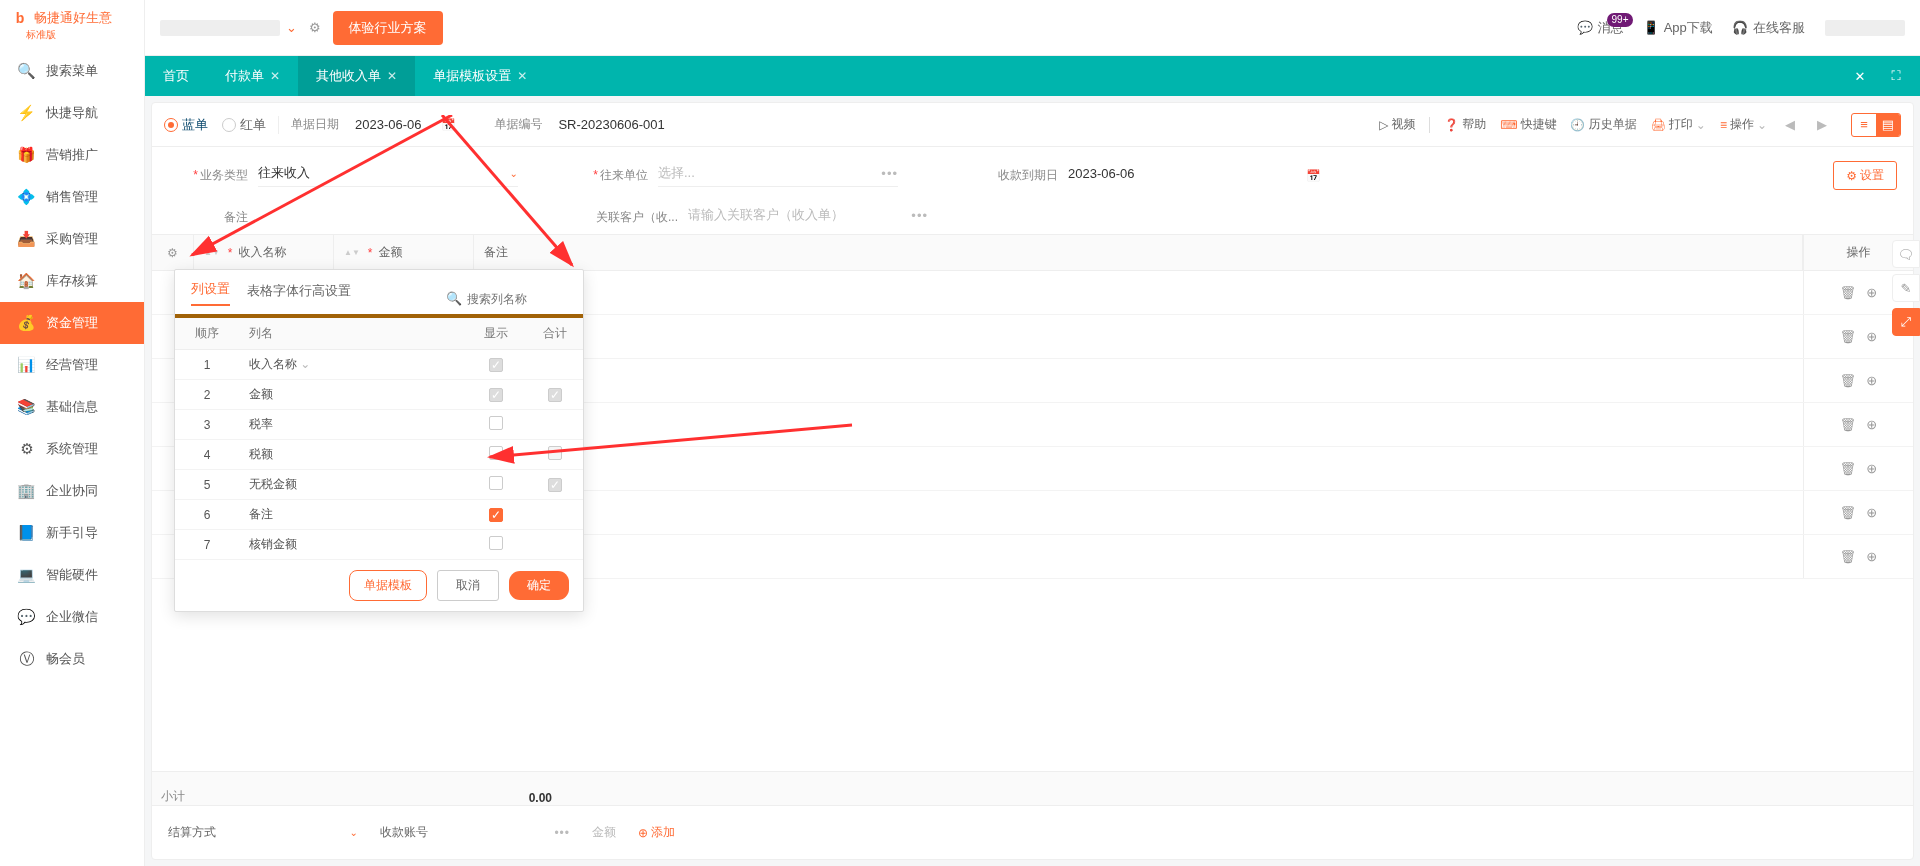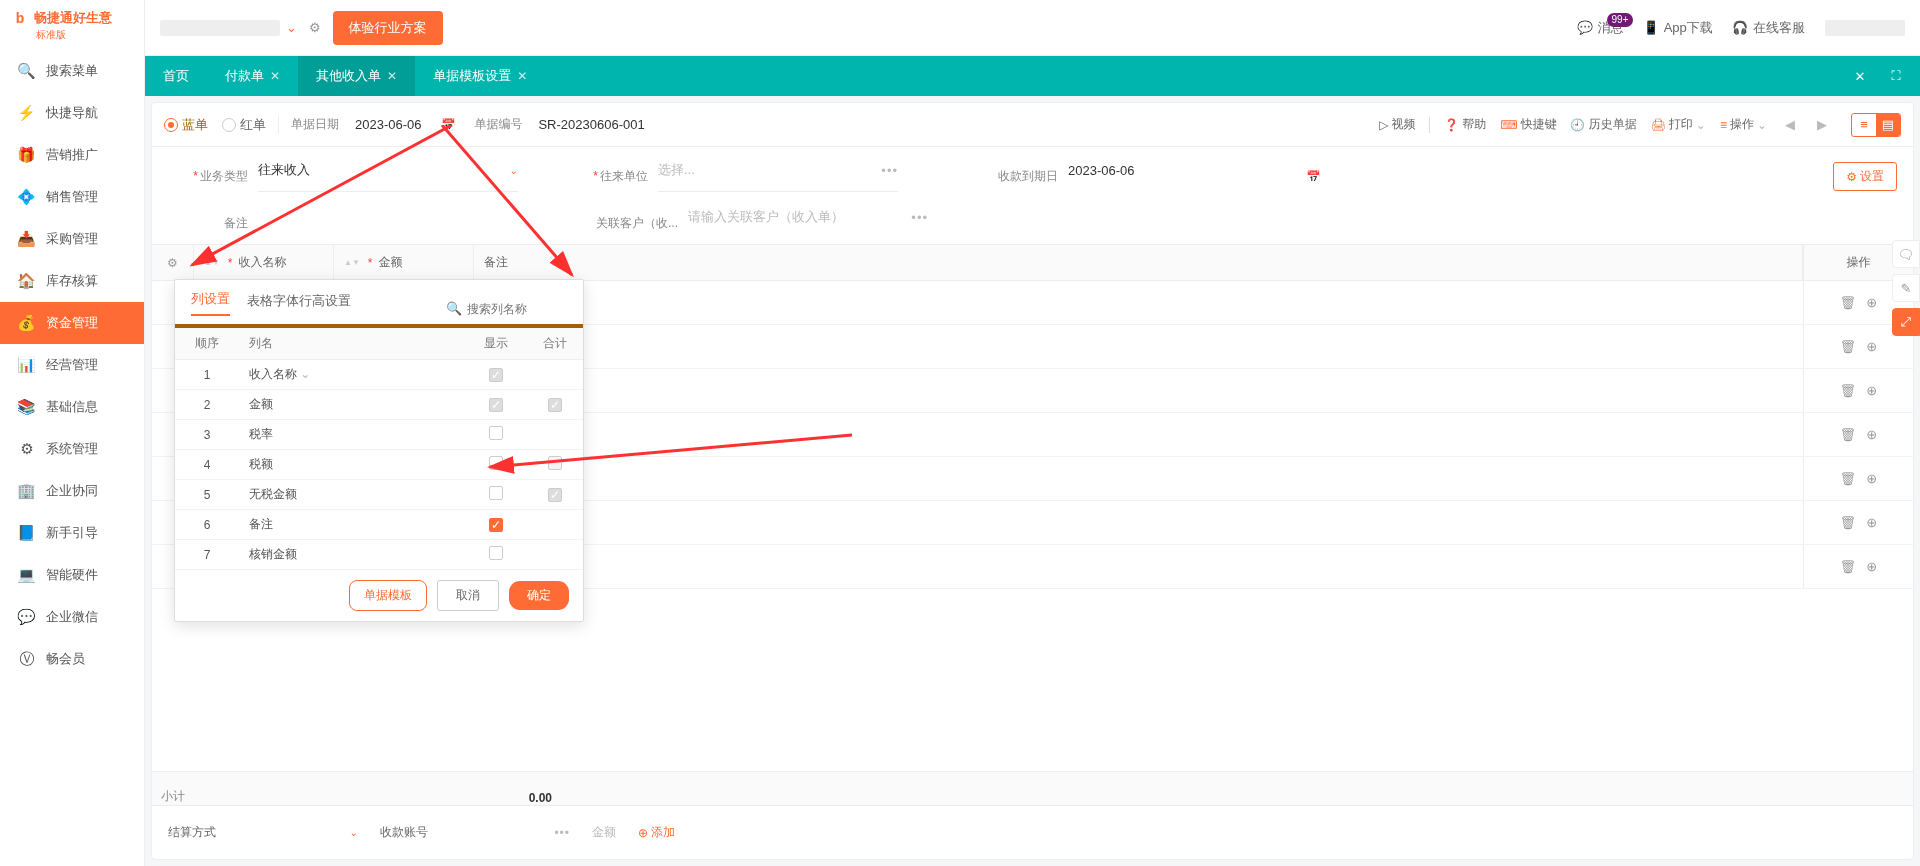--- a/index.html
+++ b/index.html
@@ -3,22 +3,22 @@
 <meta charset="utf-8">
 <style>
 *{margin:0;padding:0;box-sizing:border-box;font-family:"Microsoft YaHei","PingFang SC",sans-serif}
 body{font-size:13px;color:#333;background:#fff;overflow:hidden}
 .app{display:flex;height:866px;width:1920px}
 
 .sidebar{width:145px;background:#fff;border-right:1px solid #eee;display:flex;flex-direction:column}
 .logo{padding:8px 10px;display:flex;flex-direction:column}
 .logo-row{display:flex;align-items:center;gap:4px}
 .logo-icon{width:20px;height:20px;border-radius:4px;display:flex;align-items:center;justify-content:center;color:#ff6b35;font-weight:bold;font-size:14px}
-.logo-text{color:#ff6b35;font-size:13px;font-weight:700}
-.logo-sub{color:#ff6b35;font-size:10px;margin-left:26px}
+.logo-text{color:#ff6b35;font-size:13px;font-weight:400}
+.logo-sub{color:#ff6b35;font-size:10px;margin-left:16px}
 .nav-item{display:flex;align-items:center;gap:10px;padding:12px 18px;cursor:pointer;color:#555}
 .nav-item.active{background:#ff6b35;color:#fff}
 .nav-icon{width:18px;height:18px;display:flex;align-items:center;justify-content:center;font-size:15px}
 
 .main{flex:1;display:flex;flex-direction:column;background:#f5f6f7;position:relative}
 
 .topbar{height:56px;background:#fff;display:flex;align-items:center;padding:0 15px;gap:12px;border-bottom:1px solid #eee}
 .dd-trigger{display:flex;align-items:center;gap:6px;color:#666;cursor:pointer}
 .gear-top{color:#999;cursor:pointer}
 .btn-primary{background:#ff6b35;color:#fff;padding:8px 16px;border-radius:4px;border:none;cursor:pointer;font-size:13px}
@@ -32,39 +32,39 @@
 .tab-close{font-size:12px;opacity:.8}
 .tabs-right{margin-left:auto;display:flex;align-items:center;padding-right:6px}
 .tabs-ic{width:36px;height:40px;display:flex;align-items:center;justify-content:center;cursor:pointer}
 
 .card{margin:6px;background:#fff;border:1px solid #eee;border-radius:4px;display:flex;flex-direction:column;flex:1;min-height:0}
 
 .toolbar{height:44px;border-bottom:1px solid #eee;display:flex;align-items:center;padding:0 12px;gap:12px}
 .radio-grp{display:flex;gap:14px;align-items:center}
 .radio{display:flex;align-items:center;gap:4px;cursor:pointer;color:#666}
 .radio-circle{width:14px;height:14px;border:1px solid #ccc;border-radius:50%;display:flex;align-items:center;justify-content:center}
-.radio.active{color:#a16207}
+.radio.active{color:#0c4a6e}
 .radio.active .radio-circle{border-color:#ff6b35}
 .radio.active .radio-circle::after{content:"";width:6px;height:6px;background:#ff6b35;border-radius:50%}
 .lbl{color:#888;font-size:12px}
 .val{color:#333;font-size:13px;margin-left:4px}
 .toolbar-right{margin-left:auto;display:flex;align-items:center;gap:14px}
 .tb-link{color:#666;cursor:pointer;display:flex;align-items:center;gap:3px;font-size:12px}
 .tb-sep{width:1px;height:16px;background:#ddd}
 .tb-arrow{color:#bbb;padding:0 4px;cursor:pointer}
 .view-toggle{display:flex;border:1px solid #ff6b35;border-radius:3px;overflow:hidden;margin-left:6px}
 .vt-item{width:24px;height:22px;display:flex;align-items:center;justify-content:center;cursor:pointer;color:#ff6b35}
 .vt-item.active{background:#ff6b35;color:#fff}
 
 .form-area{padding:14px 16px 6px;display:flex;flex-direction:column;gap:16px}
 .form-row{display:flex;gap:40px;align-items:center}
 .form-field{display:flex;align-items:center;gap:10px;min-width:360px}
 .req{color:#ff4040;margin-right:2px}
 .fld-label{color:#888;font-size:12px;min-width:80px;text-align:right}
-.fld-val{color:#333;font-size:13px;min-width:200px;border-bottom:1px solid #eee;padding-bottom:12px;display:flex;align-items:center;justify-content:space-between}
+.fld-val{color:#333;font-size:13px;min-width:200px;border-bottom:1px solid #eee;padding-bottom:4px;display:flex;align-items:center;justify-content:space-between}
 .fld-val .placeholder{color:#bbb}
 .chev{color:#ff6b35;font-size:10px}
 .more-ic{color:#bbb;cursor:pointer;letter-spacing:1px}
 .btn-outline{border:1px solid #ff6b35;color:#ff6b35;background:#fff;padding:5px 12px;border-radius:3px;cursor:pointer;font-size:12px;display:flex;align-items:center;gap:3px}
 .date-ic{color:#ff6b35;cursor:pointer;margin-left:8px}
 
 .tbl-wrap{flex:1;display:flex;flex-direction:column;border-top:1px solid #eee;position:relative;min-height:0}
 .tbl-head{display:flex;background:#fafafa;border-bottom:1px solid #eee;height:36px;align-items:center;position:relative}
 .th{border-right:1px solid #eee;padding:0 10px;display:flex;align-items:center;gap:4px;font-size:12px;color:#666;height:100%}
 .th-gear{width:42px;justify-content:center;cursor:pointer;color:#999}
@@ -251,21 +251,21 @@
             </div>
           <div class="radio">
               <span class="radio-circle"></span>
               <span>红单</span>
             </div>
         </div>
         <div style="width:1px;height:18px;background:#eee"></div>
         <span class="lbl">单据日期</span>
         <span class="val">2023-06-06</span>
         <span class="date-ic cal-ic">📅</span>
-        <span class="lbl" style="margin-left:6px">单据编号</span>
+        <span class="lbl" style="margin-left:26px">单据编号</span>
         <span class="val">SR-20230606-001</span>
 
         <div class="toolbar-right">
           <span class="tb-link">
               <span>▷</span>
               <span>视频</span>
             </span>
           <span class="tb-sep"></span>
           <span class="tb-link">
               <span>❓</span>

